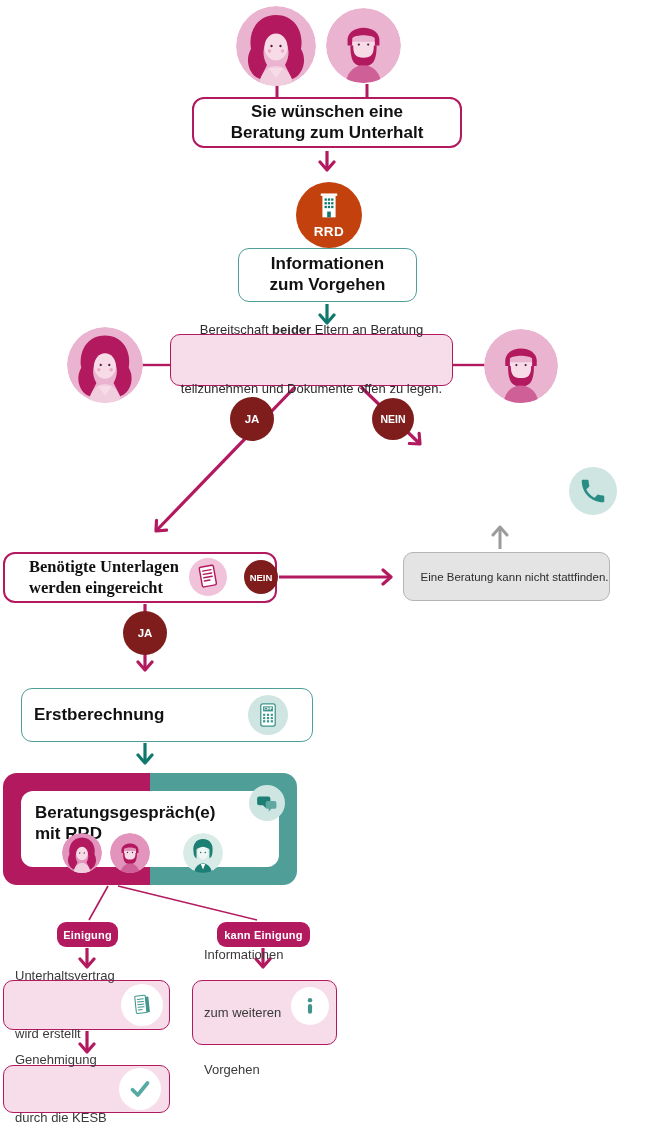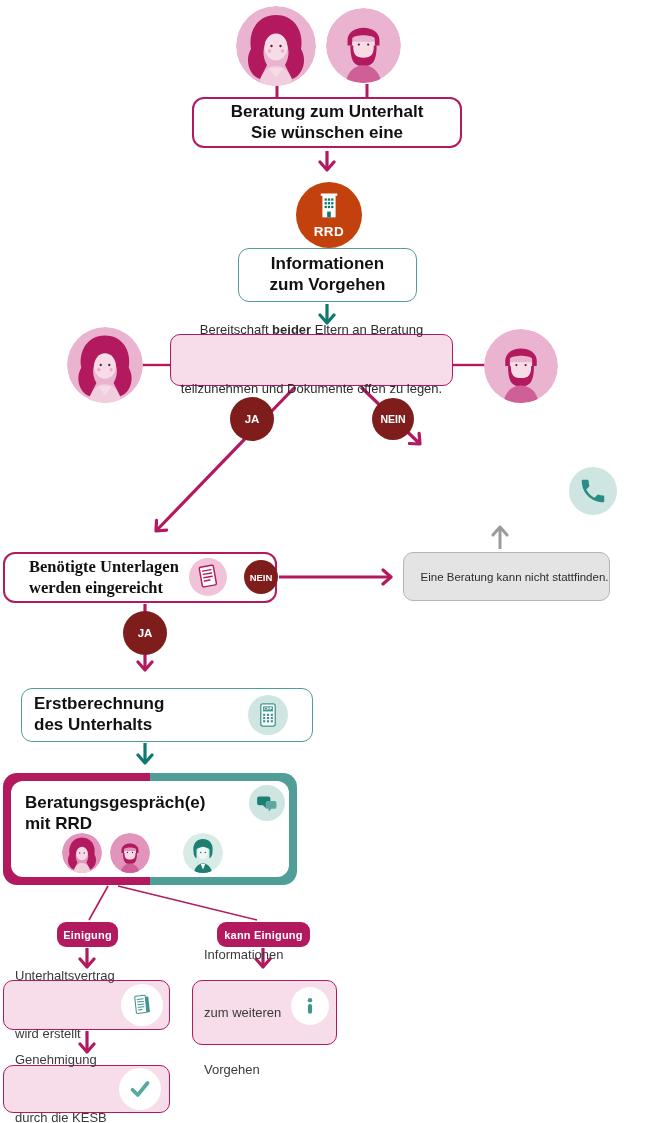--- a/index.html
+++ b/index.html
@@ -26,21 +26,21 @@
   
   #box-start{left:192px;top:97px;width:270px;height:51px;font-size:17px;}
   #rrd-circle{position:absolute;left:296px;top:182px;width:66px;height:66px;border-radius:50%;background:#c2410c;z-index:3;display:flex;flex-direction:column;align-items:center;justify-content:center;color:#fff;}
   #rrd-circle .rrd-label{font-weight:bold;font-size:13.5px;letter-spacing:.5px;margin-top:1px;}
   #box-info{left:238px;top:248px;width:179px;height:54px;font-size:17px;}
   #box-readiness{left:170px;top:334px;width:283px;height:52px;font-size:13px;color:#2c2c2c;line-height:1.45;}
   #box-phone{left:378px;top:463px;width:242px;height:54px;font-size:16.5px;padding-left:13px;}
   #box-docs{left:3px;top:552px;width:274px;height:51px;font-size:16.5px;padding-left:24px;border-width:2.2px;font-family:Liberation Serif, serif;}
   #box-noconsult{left:403px;top:552px;width:207px;height:49px;font-size:11.5px;color:#2c2c2c;padding-left:16px;}
   #box-calc{left:21px;top:688px;width:292px;height:54px;font-size:17px;padding-left:12px;}
-  #meeting-wrap{position:absolute;left:3px;top:773px;width:294px;height:112px;border-radius:14px;background:linear-gradient(90deg,#b2195f 0 50%,#4f9e97 50% 100%);padding:8px;box-sizing:border-box;z-index:2;}
+  #meeting-wrap{position:absolute;left:3px;top:773px;width:294px;height:112px;border-radius:14px;background:linear-gradient(90deg,#b2195f 0 50%,#4f9e97 50% 100%);padding:18px;box-sizing:border-box;z-index:2;}
   #box-meeting{position:relative;width:100%;height:100%;background:#fff;border-radius:12px;box-sizing:border-box;padding:12px 0 0 14px;font-size:17px;justify-content:flex-start;display:flex;flex-direction:column;}
   #box-contract{left:3px;top:980px;width:167px;height:50px;font-size:13px;color:#3a3a3a;padding-left:11px;line-height:1.35;}
   #box-approval{left:3px;top:1065px;width:167px;height:48px;font-size:13px;color:#3a3a3a;padding-left:11px;line-height:1.35;}
   #box-nextinfo{left:192px;top:980px;width:145px;height:65px;font-size:13px;color:#3a3a3a;padding-left:11px;line-height:1.35;}
   #ja1{left:230px;top:397px;width:44px;height:44px;font-size:11.5px;}
   #nein1{left:372px;top:398px;width:42px;height:42px;font-size:10.5px;}
   #nein2{left:244px;top:560px;width:34px;height:34px;font-size:9.5px;}
   #ja2{left:123px;top:611px;width:44px;height:44px;font-size:11.5px;}
   #pill-agree{left:57px;top:922px;width:61px;height:25px;}
   #pill-disagree{left:217px;top:922px;width:93px;height:25px;}
@@ -115,22 +115,22 @@
         <path d="M23 36 C21 16 59 16 57 36 L57 40 L52 40 L52 32 C48 28 32 28 28 32 L28 40 L23 40 Z" fill="#b2195f"></path>
         <path d="M28 36 C28 50 31 55 40 55 C49 55 52 50 52 36 Z" fill="#f7dce8"></path>
         <path d="M26 40 C26 58 31 62 40 62 C49 62 54 58 54 40 L51 40 C51 50 48 53 40 53 C32 53 29 50 29 40 Z" fill="#b2195f"></path>
         <circle cx="35" cy="39" r="1.2" fill="#57203f"></circle>
         <circle cx="45" cy="39" r="1.2" fill="#57203f"></circle>
         <path d="M21 80 C23 66 32 61 40 61 C48 61 57 66 59 80 Z" fill="#cf5f97"></path>
       </svg>
   </div>
 
   <div class="box white-magenta bold-box center" id="box-start">
+    <span class="ln">Sie wünschen eine</span>
     <span class="ln">Beratung zum Unterhalt</span>
-    <span class="ln">Sie wünschen eine</span>
   </div>
 
   <div id="rrd-circle">
     <span>
       <svg width="30" height="28" viewBox="0 0 36 34">
           <rect x="8" y="3" width="20" height="3" fill="#fff"></rect>
           <rect x="10" y="6" width="16" height="26" fill="#fff"></rect>
           <g fill="#10796d">
             <rect x="12.6" y="9" width="2.8" height="2.8"></rect>
             <rect x="16.6" y="9" width="2.8" height="2.8"></rect>
@@ -206,21 +206,20 @@
   <div class="badge-circle" id="nein2">NEIN</div>
 
   <div class="box gray center" id="box-noconsult">
     <span class="ln">Eine Beratung kann nicht stattfinden.</span>
   </div>
 
   <div class="badge-circle" id="ja2">JA</div>
 
   <div class="box white-teal bold-box" id="box-calc">
     <span class="ln">Erstberechnung</span>
-    <span class="ln">des Unterhalts</span>
   </div>
   <div class="icon-circle teal-bg" id="ic-calc">
     <svg width="34" height="34" viewBox="0 0 40 40">
         <rect x="11.5" y="7" width="17" height="26" rx="2.5" fill="#fff" stroke="#3f958e" stroke-width="1.5"></rect>
         <rect x="14.2" y="9.8" width="11.6" height="6" fill="#3f958e"></rect>
         <text x="20" y="14.6" font-size="4.6" font-weight="bold" fill="#fff" text-anchor="middle" font-family="Liberation Sans, sans-serif">CHF</text>
         <g fill="#3f958e">
           <rect x="14.2" y="18.5" width="2.6" height="2.6"></rect>
           <rect x="18.7" y="18.5" width="2.6" height="2.6"></rect>
           <rect x="23.2" y="18.5" width="2.6" height="2.6"></rect>

